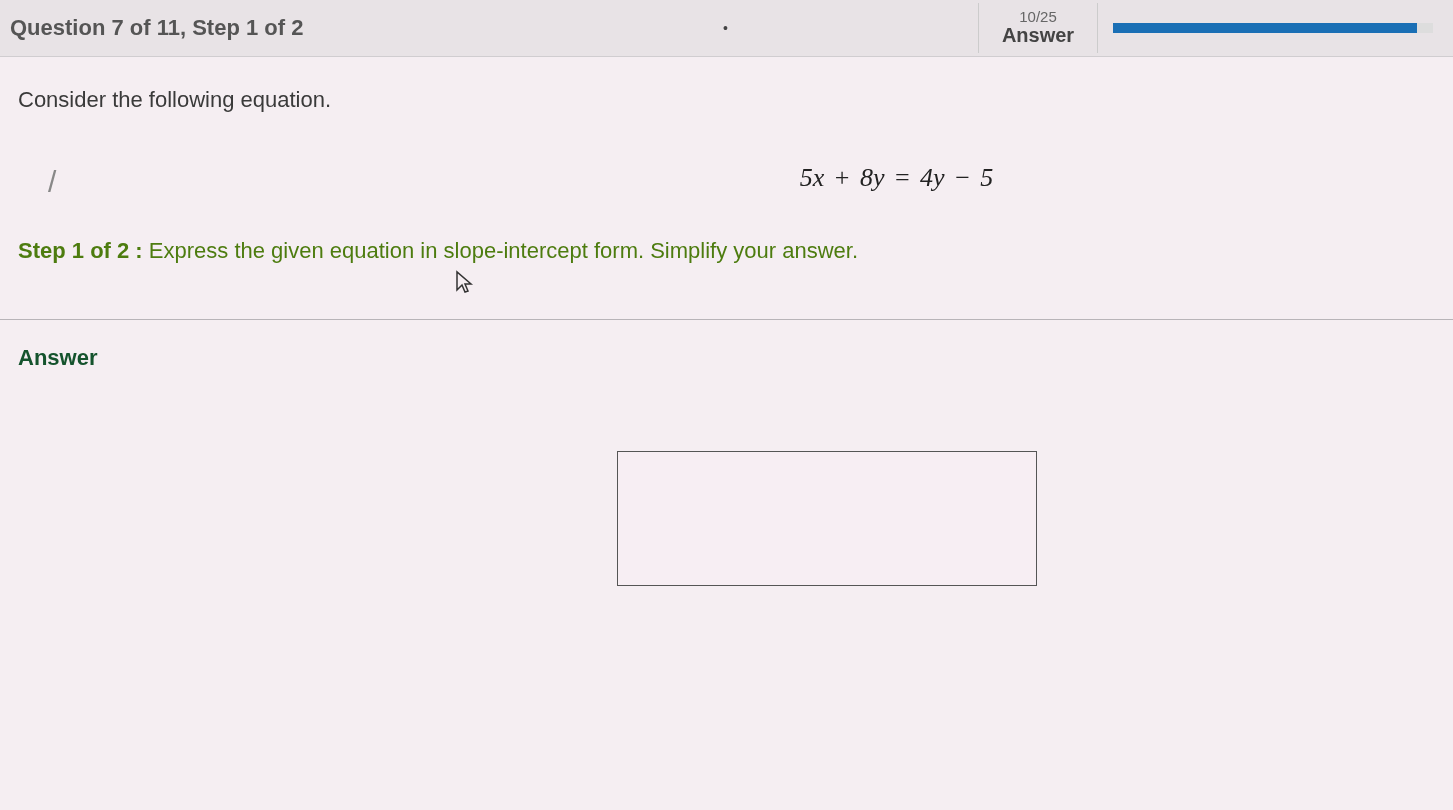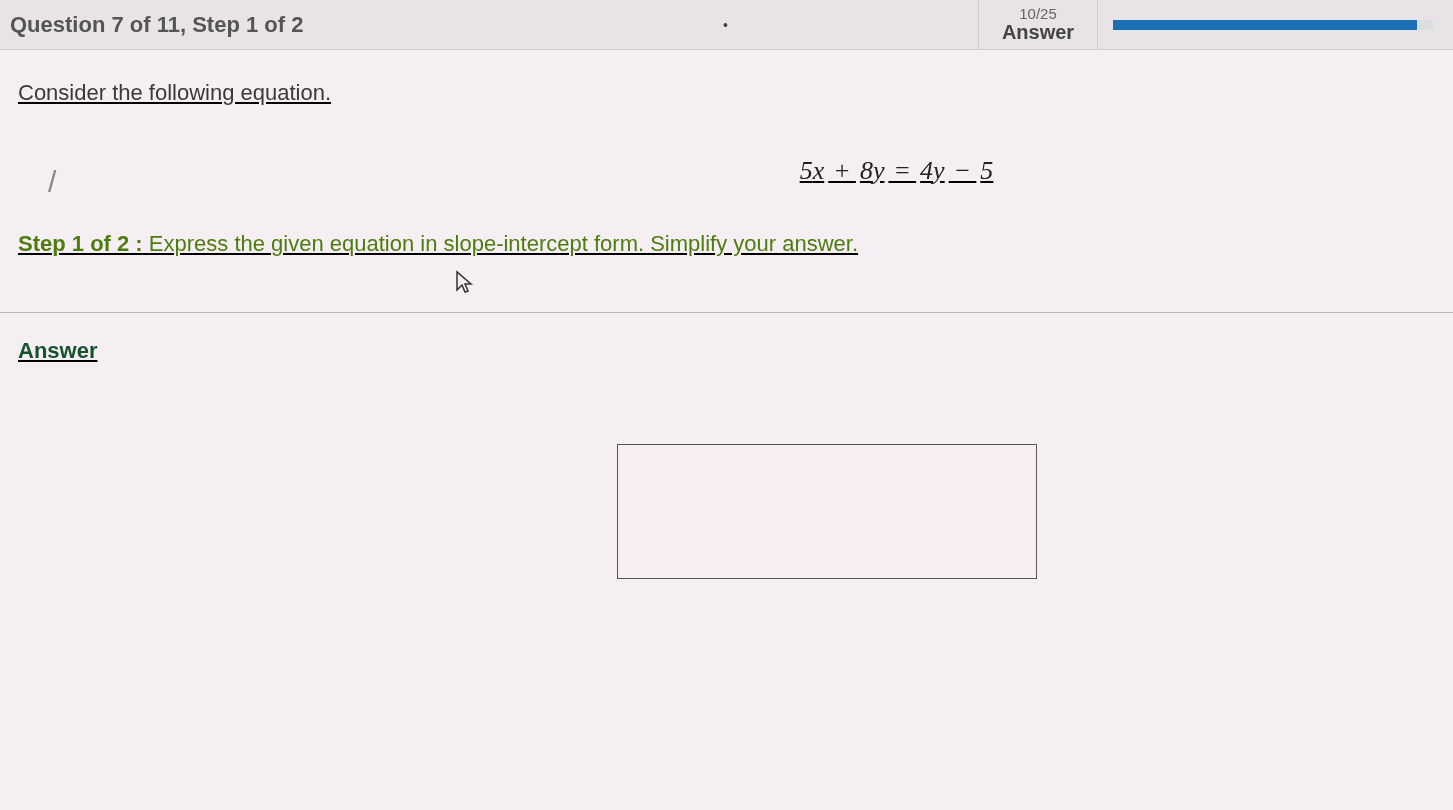--- a/index.html
+++ b/index.html
@@ -10,21 +10,21 @@
   body {
     font-family: 'Segoe UI', Arial, sans-serif;
     background: #f5eef2;
     width: 1453px;
     height: 810px;
     overflow: hidden;
   }
   .header-bar {
     display: flex;
     align-items: center;
-    height: 50px;
+    height: 57px;
     background: #e8e3e6;
     border-bottom: 1px solid #d0cdd0;
     padding: 0 10px;
   }
   .question-title {
     font-size: 22px;
     font-weight: 600;
     color: #555;
     flex: 0 0 auto;
   }
@@ -64,21 +64,20 @@
     margin-left: 15px;
     margin-right: 10px;
   }
   .progress-fill {
     height: 100%;
     width: 95%;
     background: #1a6fb5;
   }
   .content {
     padding: 30px 18px 0 18px;
-    text-decoration: underline;
   }
   .instruction {
     font-size: 22px;
     color: #3a3a3a;
     margin-bottom: 50px;
   }
   .equation {
     text-align: center;
     font-family: 'Cambria Math', 'Times New Roman', serif;
     font-size: 26px;

